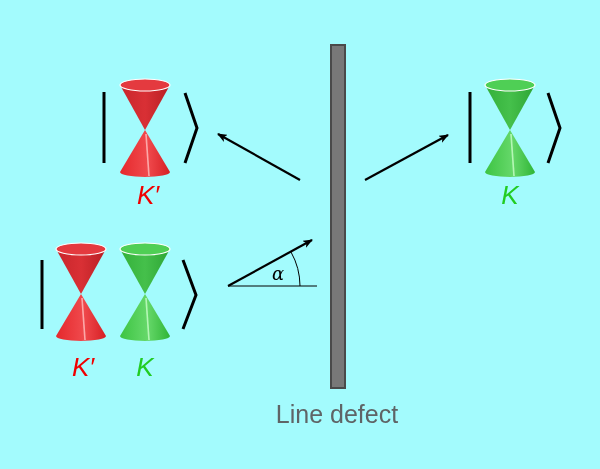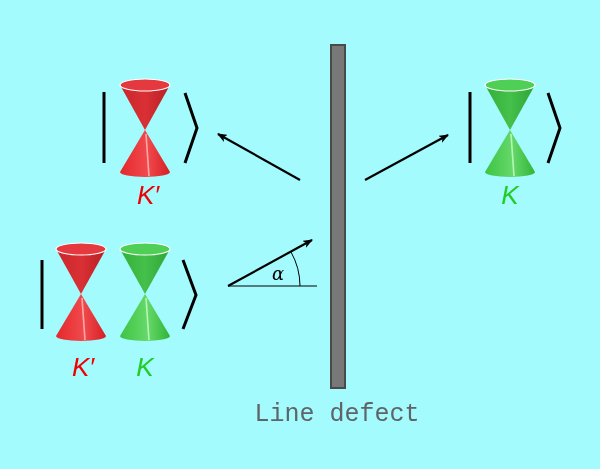--- a/index.html
+++ b/index.html
@@ -1,19 +1,19 @@
 <!DOCTYPE html>
 <html><head>
 <meta charset="utf-8">
 <style>
   html, body { margin:0; padding:0; }
   body { width:600px; height:469px; background:#a3fbfd; overflow:hidden; position:relative; font-family:"Liberation Sans", sans-serif; }
   #canvas { position:absolute; left:0; top:0; width:600px; height:469px; }
   .lbl { position:absolute; font-family:"Liberation Sans", sans-serif; font-style:italic; font-size:26px; transform:translateX(-50%); white-space:nowrap; }
-  .defect-label { position:absolute; left:337px; top:400px; transform:translateX(-50%); font-size:25px; color:#5f6466; font-family:Liberation Mono, monospace; white-space:nowrap; }
+  .defect-label { position:absolute; left:337px; top:400px; transform:translateX(-50%); font-size:25px; color:#5f6466; font-family:Liberation Sans, sans-serif; white-space:nowrap; }
   .alpha { position:absolute; left:272px; top:263px; font-family:"DejaVu Serif", serif; font-style:italic; font-size:18px; color:#000; }
 </style>
 </head>
 <body>
 
 <svg id="canvas" viewBox="0 0 600 469" xmlns="http://www.w3.org/2000/svg">
   <defs>
     <linearGradient id="redTop" x1="0" y1="0" x2="1" y2="0">
       <stop offset="0" stop-color="#c8262b"></stop>
       <stop offset="0.5" stop-color="#d93035"></stop>

